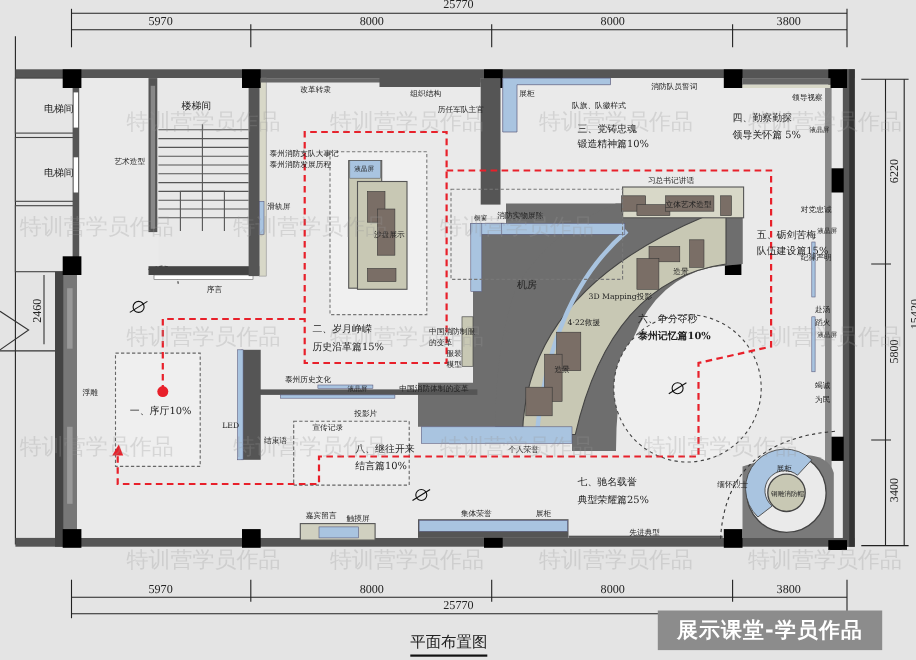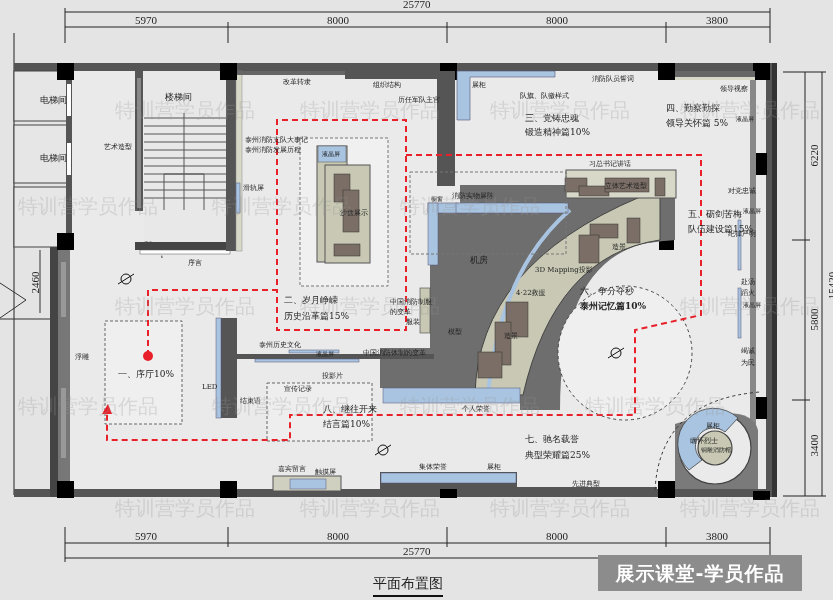--- a/index.html
+++ b/index.html
@@ -229,21 +229,21 @@
 <div class="lbl md" style="left:688px;top:210px;">五、砺剑苦梅</div>
 <div class="lbl md" style="left:688px;top:225px;">队伍建设篇15%</div>
 <div class="lbl md" style="left:580px;top:287px;">六、争分夺秒</div>
 <div class="lbl md" style="left:580px;top:302px;font-weight:bold;">泰州记忆篇10%</div>
 <div class="lbl md" style="left:525px;top:435px;">七、驰名载誉</div>
 <div class="lbl md" style="left:525px;top:451px;">典型荣耀篇25%</div>
 <div class="lbl md" style="left:323px;top:405px;">八、继往开来</div>
 <div class="lbl md" style="left:323px;top:420px;">结言篇10%</div>
 
 <div class="lbl xs" style="left:104px;top:144px;">艺术造型</div>
-<div class="lbl xs" style="left:283px;top:79px;">改革转隶</div>
+<div class="lbl xs" style="left:273px;top:79px;">改革转隶</div>
 <div class="lbl xs" style="left:373px;top:82px;">组织结构</div>
 <div class="lbl xs" style="left:398px;top:97px;">历任军队主官</div>
 <div class="lbl xs" style="left:245px;top:137px;">泰州消防支队大事记</div>
 <div class="lbl xs" style="left:245px;top:147px;">泰州消防发展历程</div>
 <div class="lbl xs" style="left:243px;top:185px;">滑轨屏</div>
 <div class="lbl xs" style="left:322px;top:151px;font-size:6px;">液晶屏</div>
 <div class="lbl xs" style="left:340px;top:210px;">沙盘展示</div>
 <div class="lbl xs" style="left:188px;top:260px;">序言</div>
 <div class="lbl xs" style="left:75px;top:354px;">浮雕</div>
 <div class="lbl xs" style="left:202px;top:384px;">LED</div>
@@ -264,32 +264,32 @@
 <div class="lbl xs" style="left:743px;top:208px;font-size:6px;">液晶屏</div>
 <div class="lbl xs" style="left:728px;top:231px;">纪律严明</div>
 <div class="lbl xs" style="left:741px;top:279px;">赴汤</div>
 <div class="lbl xs" style="left:741px;top:290px;">蹈火</div>
 <div class="lbl xs" style="left:743px;top:302px;font-size:6px;">液晶屏</div>
 <div class="lbl xs" style="left:741px;top:348px;">竭诚</div>
 <div class="lbl xs" style="left:741px;top:360px;">为民</div>
 <div class="lbl xs" style="left:390px;top:299px;">中国消防制服</div>
 <div class="lbl xs" style="left:390px;top:309px;">的变革</div>
 <div class="lbl xs" style="left:406px;top:319px;">服装</div>
-<div class="lbl xs" style="left:406px;top:329px;margin-left:42px;">模型</div>
+<div class="lbl xs" style="left:406px;top:329px;">模型</div>
 <div class="lbl xs" style="left:259px;top:342px;">泰州历史文化</div>
 <div class="lbl xs" style="left:316px;top:351px;font-size:6px;">液晶屏</div>
 <div class="lbl xs" style="left:363px;top:350px;">中国消防体制的变革</div>
 <div class="lbl xs" style="left:322px;top:373px;">投影片</div>
 <div class="lbl xs" style="left:284px;top:386px;">宣传记录</div>
 <div class="lbl xs" style="left:240px;top:398px;">结束语</div>
 <div class="lbl xs" style="left:462px;top:406px;">个人荣誉</div>
 <div class="lbl xs" style="left:419px;top:464px;">集体荣誉</div>
 <div class="lbl xs" style="left:487px;top:464px;">展柜</div>
 <div class="lbl xs" style="left:572px;top:481px;">先进典型</div>
-<div class="lbl xs" style="left:655px;top:438px;padding-left:35px;">缅怀烈士</div>
+<div class="lbl xs" style="left:617px;top:438px;padding-left:35px;">缅怀烈士</div>
 <div class="lbl xs" style="left:706px;top:423px;">展柜</div>
 <div class="lbl xs" style="left:701px;top:447px;font-size:6px;">铜雕消防帽</div>
 <div class="lbl xs" style="left:278px;top:466px;">嘉宾留言</div>
 <div class="lbl xs" style="left:315px;top:469px;">触摸屏</div>
 
 <div class="wm" style="left:115px;top:100px;">特训营学员作品</div>
 <div class="wm" style="left:300px;top:100px;">特训营学员作品</div>
 <div class="wm" style="left:490px;top:100px;">特训营学员作品</div>
 <div class="wm" style="left:680px;top:100px;">特训营学员作品</div>
 <div class="wm" style="left:18px;top:196px;">特训营学员作品</div>

